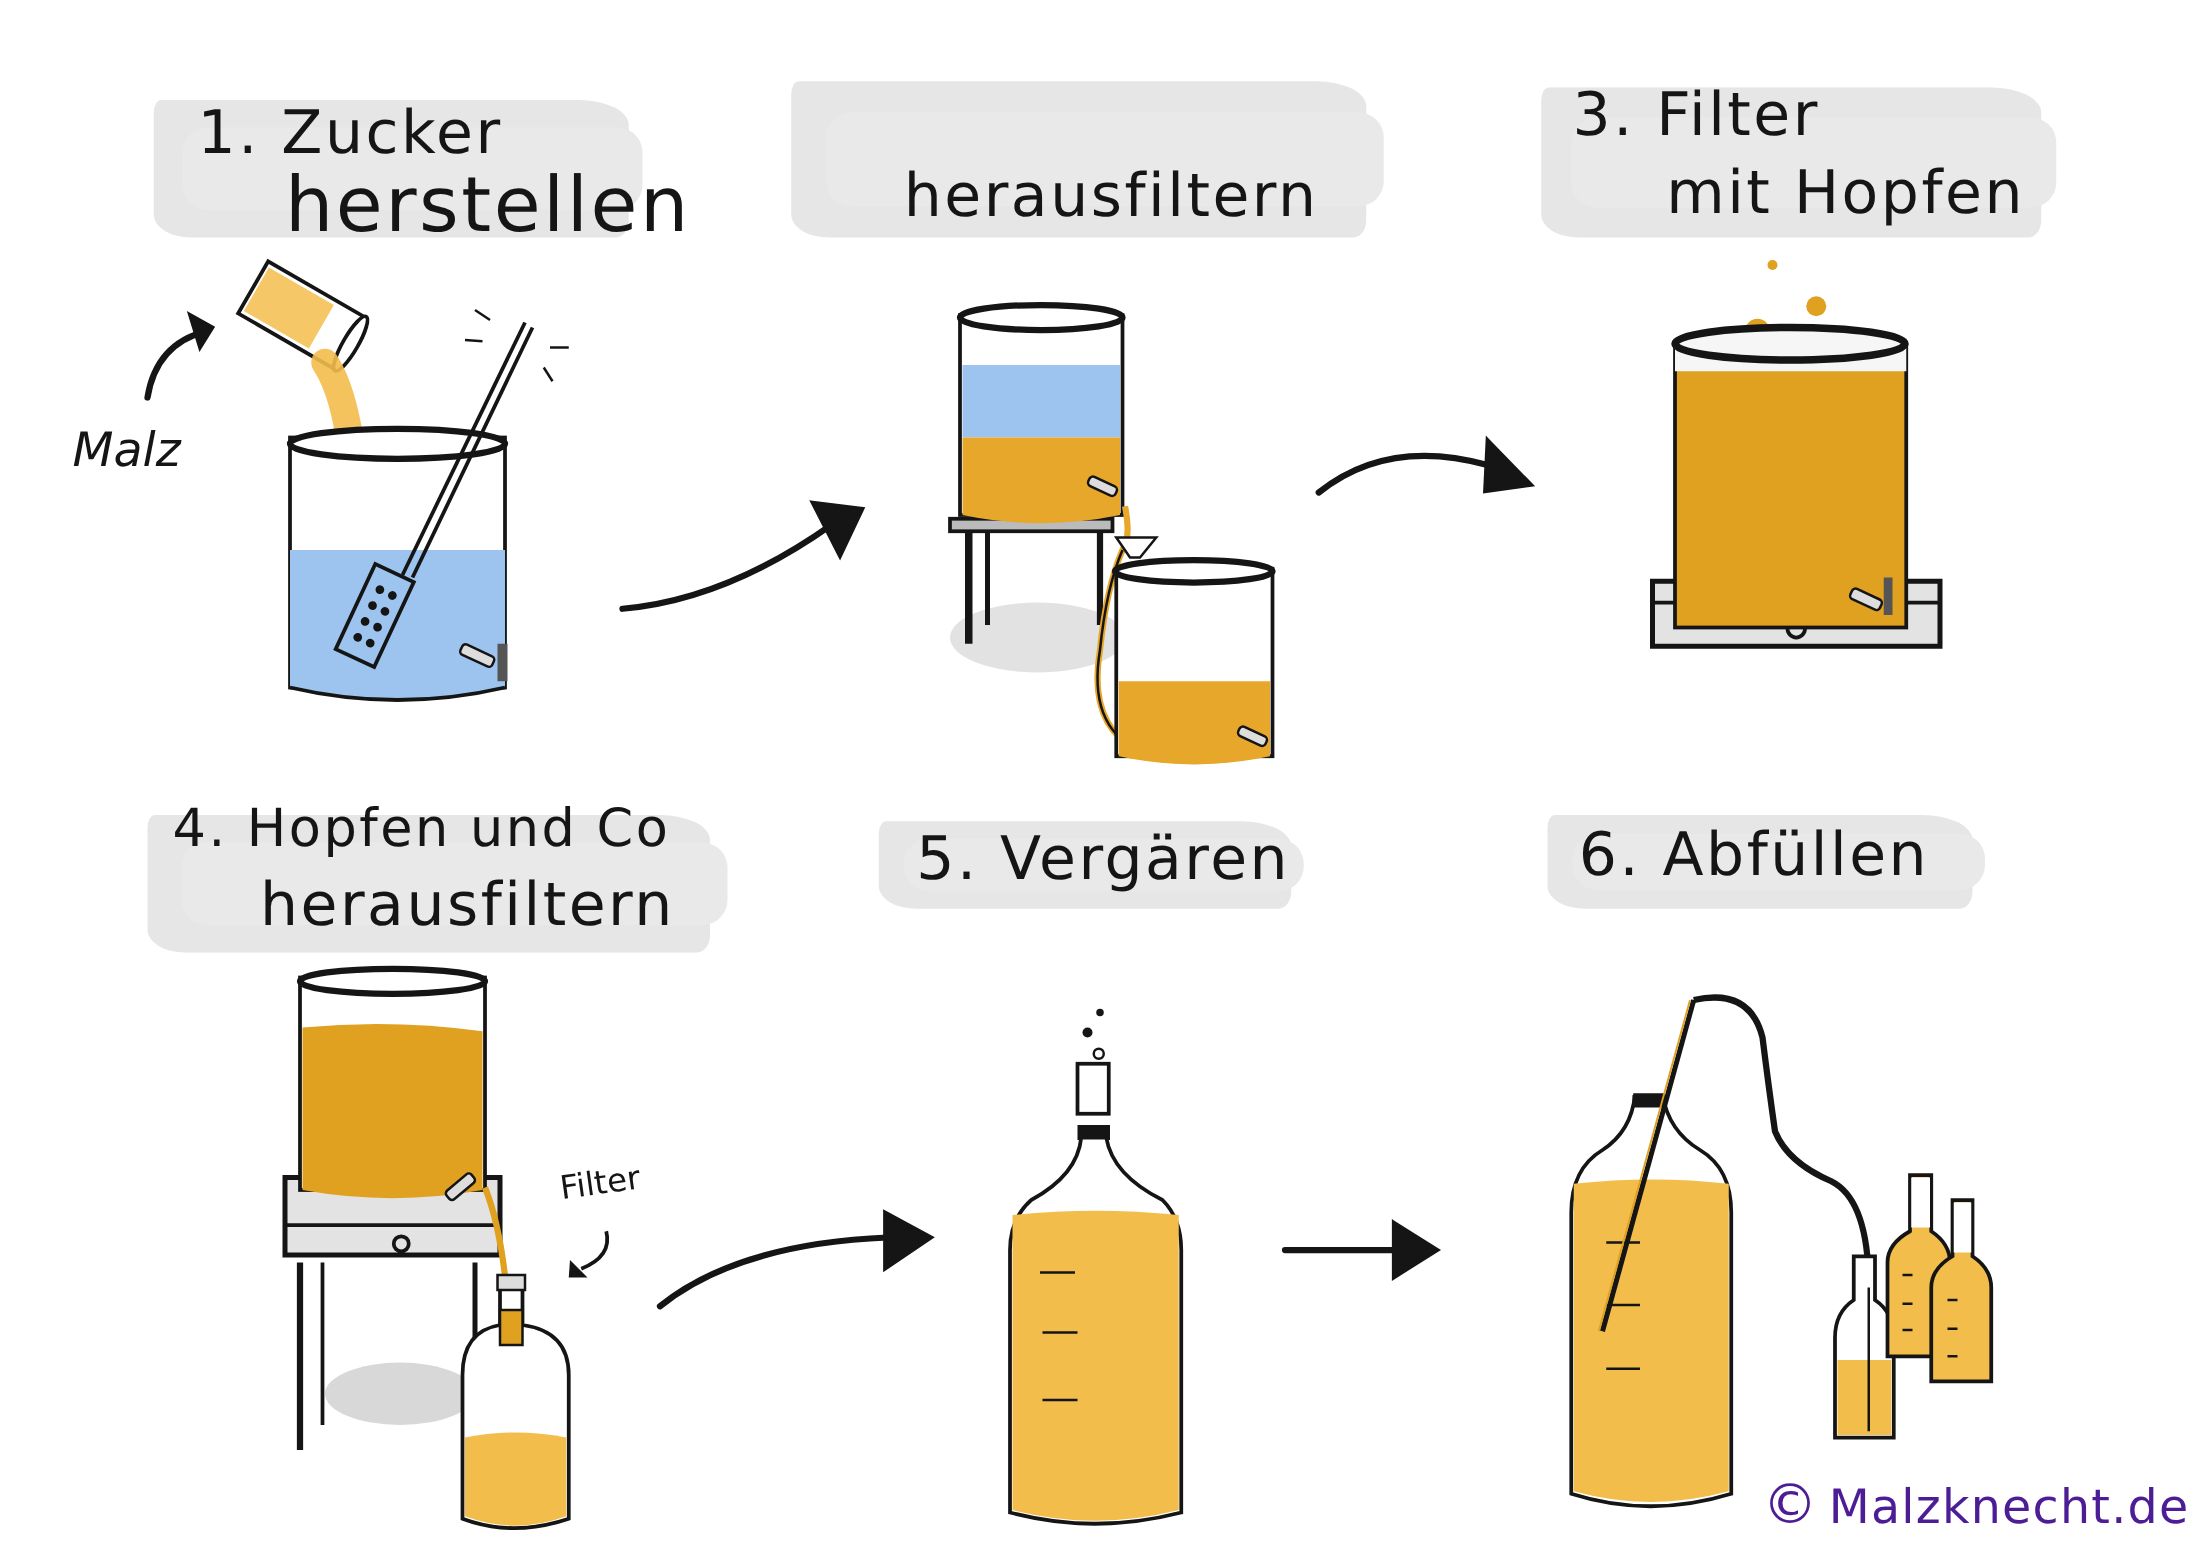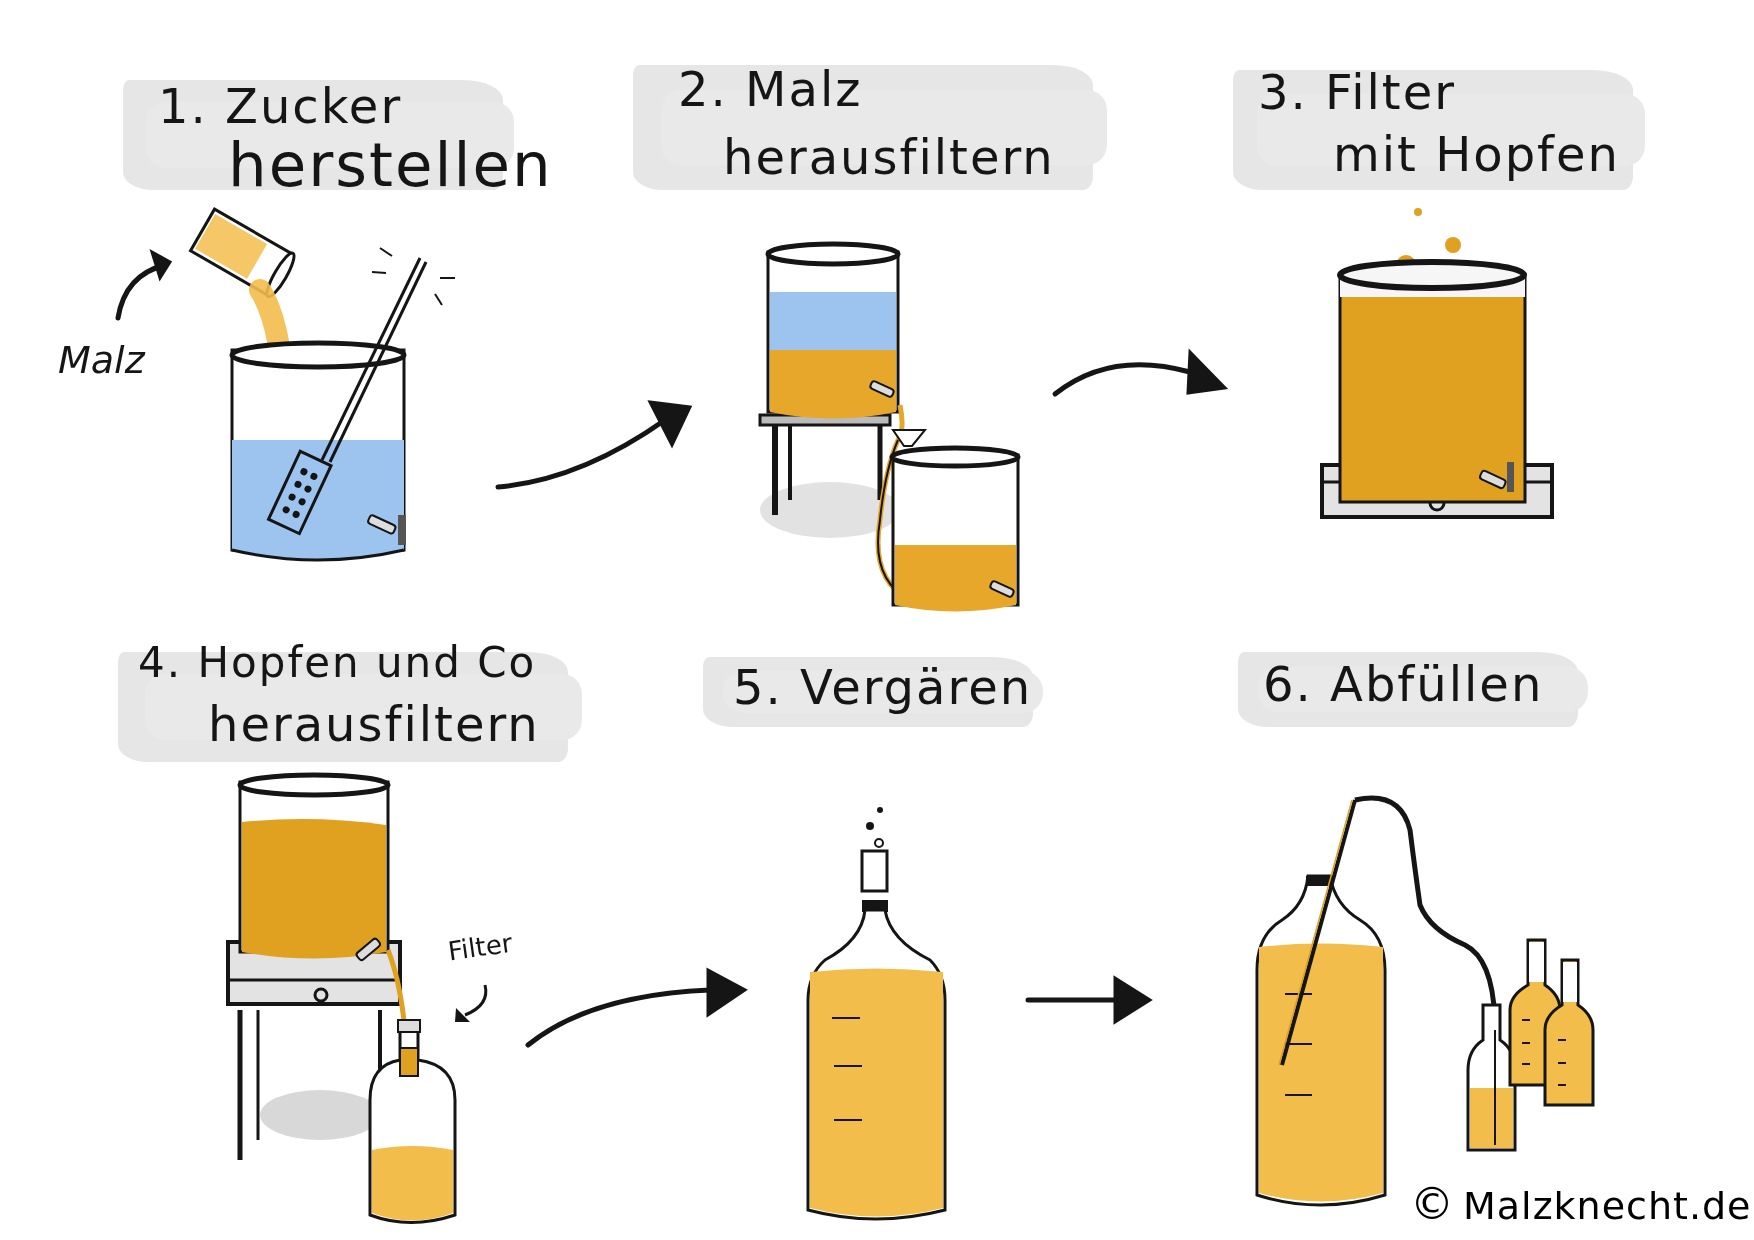--- a/index.html
+++ b/index.html
@@ -9,21 +9,21 @@
   .title-block { position: absolute; margin-left: 13px; }
   .brush { position: absolute; background: #e6e6e6; border-radius: 6px 40px 10px 30px / 10px 20px 14px 18px;
            filter: blur(0.6px); }
   .brush::after { content: ""; position: absolute; left: 6%; right: -3%; top: 20%; height: 60%;
            background: #e9e9e9; border-radius: 20px; }
   .title-text { position: absolute; font-family: "DejaVu Sans", sans-serif; font-weight: 500;
            color: #151515; letter-spacing: 2px; line-height: 1.0; z-index: 2; white-space: nowrap; }
   .annot { position: absolute; font-family: "DejaVu Sans", sans-serif; color: #151515; }
   svg { position: absolute; overflow: visible; }
   .copyright { position: absolute; left: 1410px; top: 1178px; font-size: 38px; letter-spacing: 1px;
-           font-family: "DejaVu Sans", sans-serif; color: #000000; white-space: nowrap; }
+           font-family: "DejaVu Sans", sans-serif; color: #4c1d95; white-space: nowrap; }
   .copyright .sym { font-size: 44px; margin-right: 8px; }
 </style>
 </head>
 <body>
 
 <div class="canvas">
 
   <div class="title-block" style="left:120px;top:70px;width:380px;height:130px;">
     <div class="brush" style="left:-10px;top:10px;width:380px;height:110px;"></div>
     <div class="title-text" style="left:25px;top:12px;font-size:48px;">
@@ -76,24 +76,20 @@
     <rect x="398" y="515" width="8" height="30" fill="#555"></rect>
   </svg>
 
   <svg style="left:0;top:0;" width="1754" height="1240">
     <path d="M498 487 Q580 480 665 420" stroke="#151515" stroke-width="5" fill="none" stroke-linecap="round"></path>
     <path d="M650 402 L690 407 L672 445 Z" fill="#151515" stroke="#151515" stroke-width="3"></path>
   </svg>
 
   <div class="title-block" style="left:640px;top:55px;width:440px;height:140px;">
     <div class="brush" style="left:-20px;top:10px;width:460px;height:125px;"></div>
-    <div class="title-text" style="left:25px;top:10px;font-size:48px;">
-      <span>2.</span>
-      <span>Malz</span>
-    </div>
     <div class="title-text" style="left:70px;top:78px;font-size:48px;">herausfiltern</div>
   </div>
 
   <svg style="left:0;top:0;" width="1754" height="1240">
 
     <ellipse cx="830" cy="510" rx="70" ry="28" fill="#cfcfcf" opacity="0.6"></ellipse>
 
     <rect x="760" y="415" width="130" height="10" fill="#bbb" stroke="#151515" stroke-width="3"></rect>
     <line x1="775" y1="425" x2="775" y2="515" stroke="#151515" stroke-width="6"></line>
     <line x1="790" y1="425" x2="790" y2="500" stroke="#151515" stroke-width="4"></line>

